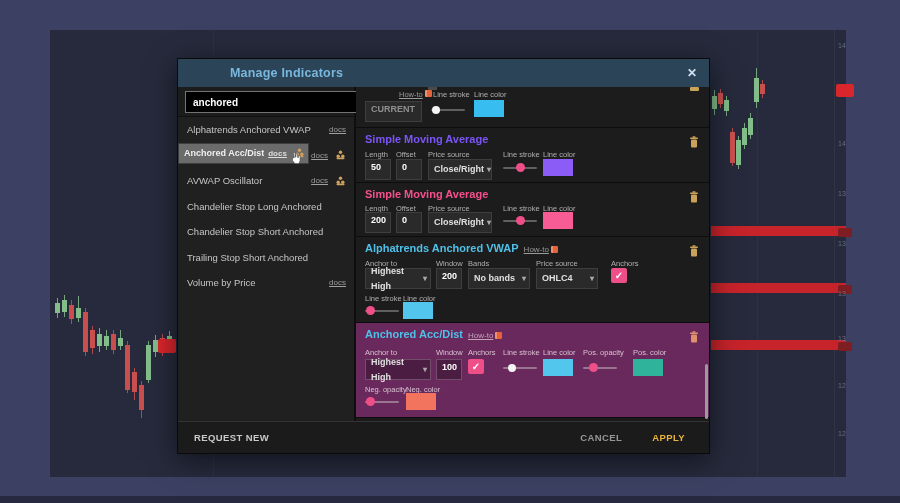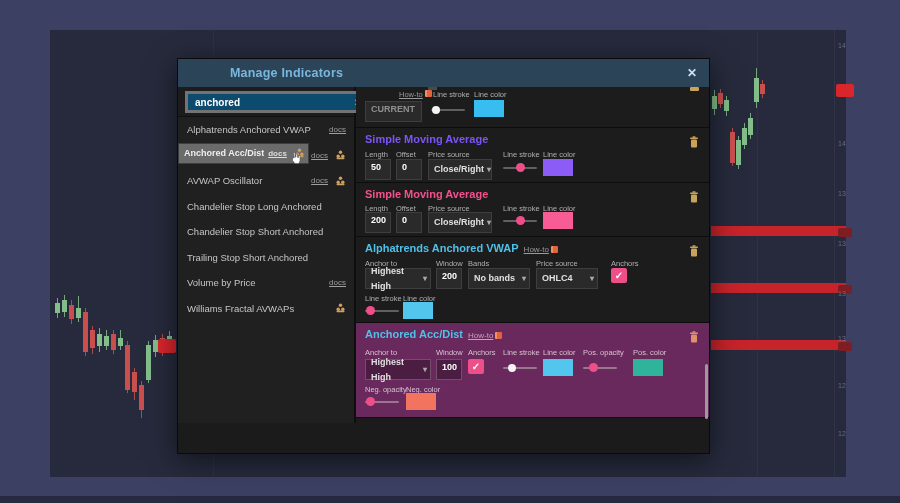--- a/index.html
+++ b/index.html
@@ -27,22 +27,22 @@
   .m-body{position:absolute;left:0;top:28px;right:0;height:336px;display:flex;}
   .m-footer{position:absolute;left:0;bottom:0;right:0;height:32px;background:#1b1b1b;
             border-top:1px solid #333;display:flex;align-items:center;
             padding:0 24px 0 16px;font-weight:bold;font-size:9.5px;letter-spacing:.4px;}
   .f-request{color:#c9c9c9;flex:1;}
   .f-cancel{color:#979797;margin-right:30px;}
   .f-apply{color:#eab43e;}
   
   .sidebar{position:relative;width:178px;background:#202020;border-right:2px solid #0e0e0e;}
   .search-row{height:30px;border-bottom:1px solid #101010;position:relative;background:#1c1c1c;}
-  .search-box{position:absolute;left:7px;top:4px;width:187px;height:22px;background:#0c4a6e;
-              border:3px solid #737373;display:flex;align-items:center;}
+  .search-box{position:absolute;left:7px;top:4px;width:187px;height:22px;background:#000000;
+              border:1px solid #737373;display:flex;align-items:center;}
   .search-box input{flex:1;background:transparent;border:none;outline:none;color:#fff;
               font-weight:bold;font-size:10px;padding:0 0 0 7px;font-family:"Liberation Sans",sans-serif;}
   .search-clear{color:#9a9a9a;font-size:10px;padding:0 7px;}
   .list{position:absolute;left:0;top:30px;right:0;bottom:0;}
   .row{height:25.5px;display:flex;align-items:center;padding:0 8px 0 9px;
        color:#c6c6c6;font-size:9.5px;}
   .row.sel{background:#6b6b6b;color:#efefef;}
   .row .lab{flex:1;white-space:nowrap;overflow:hidden;}
   .row .docs{font-size:8px;color:#9f9f9f;text-decoration:underline;margin-left:4px;}
   .row.sel .docs{color:#dddddd;}
@@ -235,34 +235,20 @@
   </div>
             <div class="row">
     <span class="lab">Trailing Stop Short Anchored</span>
 
   </div>
             <div class="row">
     <span class="lab">Volume by Price</span>
     <span class="docs">docs</span>
 
   </div>
-            <div class="row">
-    <span class="lab">Williams Fractal AVWAPs</span>
-
-    <span class="prem">
-      <svg width="11" height="10" viewBox="0 0 11 10">
-                  <g fill="#cfa05e">
-                    <circle cx="5.5" cy="2.2" r="1.7"></circle>
-                    <circle cx="3.2" cy="6.2" r="1.7"></circle>
-                    <circle cx="7.8" cy="6.2" r="1.7"></circle>
-                    <rect x="1.5" y="7.6" width="8" height="1.6" rx="0.8"></rect>
-                  </g>
-                </svg>
-    </span>
-  </div>
           </div>
         <div class="cursor">
           <svg width="11" height="13" viewBox="0 0 11 13">
               <path d="M3.2 0.5 h1.8 v4.6 h0.9 V2 h1.7 v3.4 h0.9 V3.4 h1.6 v5.2 l-1.2 3 h-4 l-2.4 -3.2 v-2.6 h1.7 z" fill="#ffffff" stroke="#444" stroke-width="0.6"></path>
             </svg>
         </div>
       </div>
 
       <div class="panel">
 
@@ -423,14 +409,19 @@
             <div class="track"></div>
               <div class="dot pink" style="left:1px;"></div>
           </div>
           <div class="swatch" style="left: 50px; top: 70px; background-color: rgb(243, 116, 94);"></div>
         </div>
 
         <div class="panel-scroll"></div>
       </div>
     </div>
 
+    <div class="m-footer">
+      <span class="f-request">REQUEST NEW</span>
+      <span class="f-cancel">CANCEL</span>
+      <span class="f-apply">APPLY</span>
+    </div>
   </div>
 </div>
 
 </body></html>

